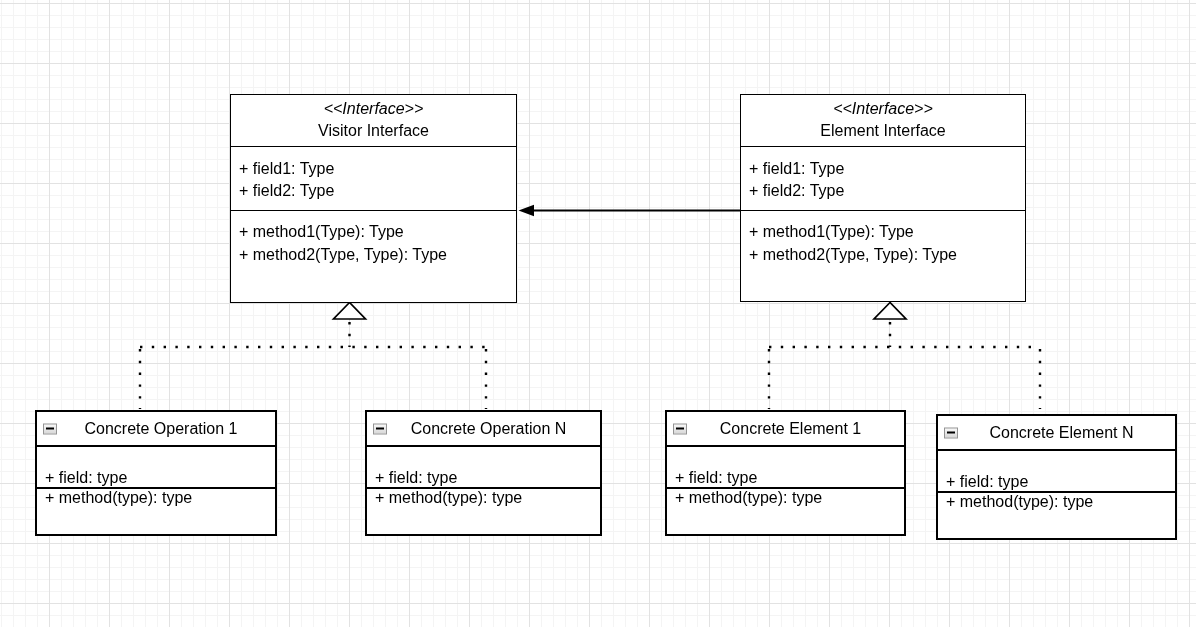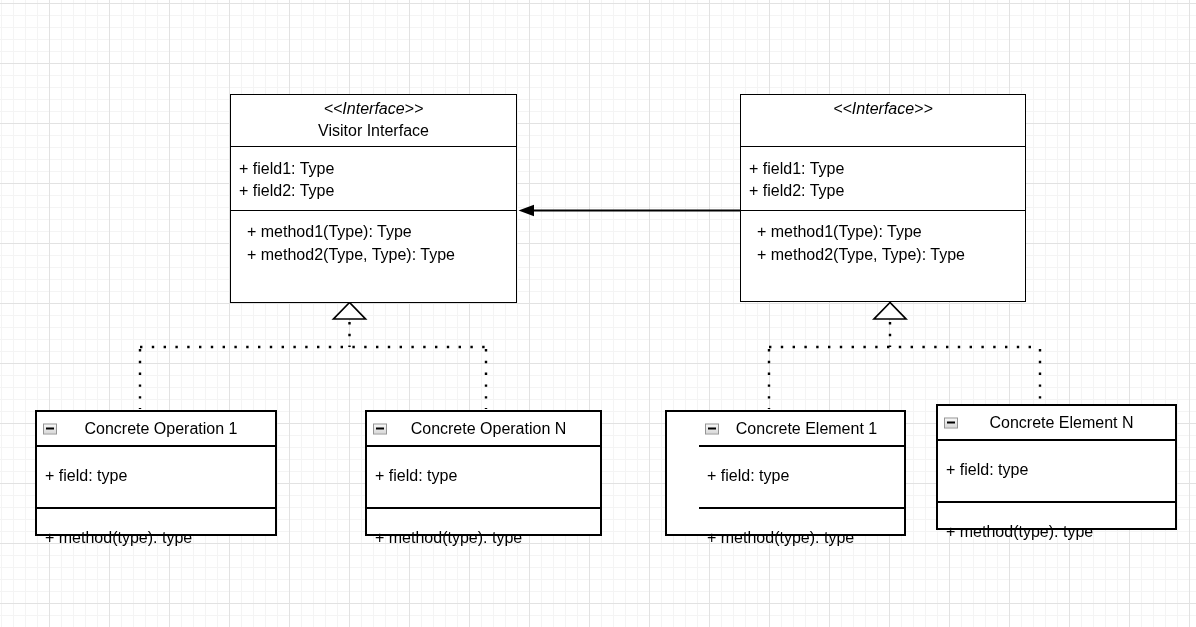--- a/index.html
+++ b/index.html
@@ -17,55 +17,55 @@
       linear-gradient(to right, #f4f4f4 1px, transparent 1px),
       linear-gradient(to bottom, #f4f4f4 1px, transparent 1px);
     background-size: 60px 60px, 60px 60px, 12px 12px, 12px 12px;
     background-position: 49px 0, 0 3px, 1px 0, 0 3px;
   }
   .uml-box {
     position: absolute; background: #ffffff; box-sizing: border-box;
     display: flex; flex-direction: column; font-size: 16px;
   }
   .iface { border: 1.5px solid #000; }
-  .concrete { border: 2px solid #000; gap: 20px; }
+  .concrete { border: 2px solid #000; }
   .iface .hdr {
     height: 52px; border-bottom: 1.5px solid #000; flex: none;
     text-align: center; padding-top: 3px; box-sizing: border-box;
   }
   .stereo { font-style: italic; line-height: 22px; }
   .cname { font-weight: normal; line-height: 22px; }
   .iface .fields {
     height: 64px; border-bottom: 1.5px solid #000; flex: none;
     padding: 11px 0 12px 8px; box-sizing: border-box; line-height: 22px;
   }
   .iface .methods {
-    flex: 1; padding: 9px 0 0 16px; line-height: 23px;
+    flex: 1; padding: 9px 0 0 8px; line-height: 23px;
   }
   .concrete .titlebar {
     height: 35px; border-bottom: 2px solid #000; flex: none;
     display: flex; align-items: center; justify-content: center;
     position: relative; box-sizing: border-box;
   }
   .concrete .titlebar .cname { line-height: normal; padding-left: 10px; }
   .collapse-btn {
     position: absolute; left: 6px; top: 50%; transform: translateY(-50%);
     width: 14px; height: 11px; box-sizing: border-box;
     border: 1px solid #949494;
     background: linear-gradient(#f8f8f8, #d8d8d8);
     display: flex; align-items: center; justify-content: center;
     cursor: pointer;
   }
   .collapse-btn .minus { width: 8px; height: 2px; background: #000; }
   .concrete .field-row {
     height: 42px; border-bottom: 2px solid #000; flex: none;
-    display: flex; align-items: flex-start; padding-left: 8px; box-sizing: border-box;
+    display: flex; align-items: flex-end; padding-left: 8px; box-sizing: border-box;
   }
   .concrete .method-row {
-    flex: 1; display: flex; align-items: center; padding-left: 8px;
+    flex: 1; display: flex; padding-left: 8px;
   }
   #edges { position: absolute; left: 0; top: 0; pointer-events: none; }
 </style>
 </head>
 <body>
 
 <div id="canvas">
 
   <svg id="edges" width="1196" height="627" viewBox="0 0 1196 627">
 
@@ -102,20 +102,21 @@
     </div>
     <div class="methods">
       <div>+ method1(Type): Type</div>
       <div>+ method2(Type, Type): Type</div>
     </div>
   </div>
 
   <div class="uml-box iface" style="left:740px; top:94px; width:286px; height:208px;">
     <div class="hdr">
       <div class="stereo">&lt;&lt;Interface&gt;&gt;</div>
+      <div class="cname">Element Interface</div>
     </div>
     <div class="fields">
       <div>+ field1: Type</div>
       <div>+ field2: Type</div>
     </div>
     <div class="methods">
       <div>+ method1(Type): Type</div>
       <div>+ method2(Type, Type): Type</div>
     </div>
   </div>
@@ -143,36 +144,36 @@
       <span class="cname">Concrete Operation N</span>
     </div>
     <div class="field-row">
       <span>+ field: type</span>
     </div>
     <div class="method-row">
       <span>+ method(type): type</span>
     </div>
   </div>
 
-  <div class="uml-box concrete" style="left:665px; top:410px; width:241px; height:126px;padding-left:32px;">
+  <div class="uml-box concrete" style="left:665px; top:410px; width:241px; height:126px;">
     <div class="titlebar">
       <span class="collapse-btn">
           <span class="minus"></span>
         </span>
       <span class="cname">Concrete Element 1</span>
     </div>
     <div class="field-row">
       <span>+ field: type</span>
     </div>
     <div class="method-row">
       <span>+ method(type): type</span>
     </div>
   </div>
 
-  <div class="uml-box concrete" style="left:936px; top:404px; width:241px; height:126px;">
+  <div class="uml-box concrete" style="left:936px; top:414px; width:241px; height:126px;">
     <div class="titlebar">
       <span class="collapse-btn">
           <span class="minus"></span>
         </span>
       <span class="cname">Concrete Element N</span>
     </div>
     <div class="field-row">
       <span>+ field: type</span>
     </div>
     <div class="method-row">

